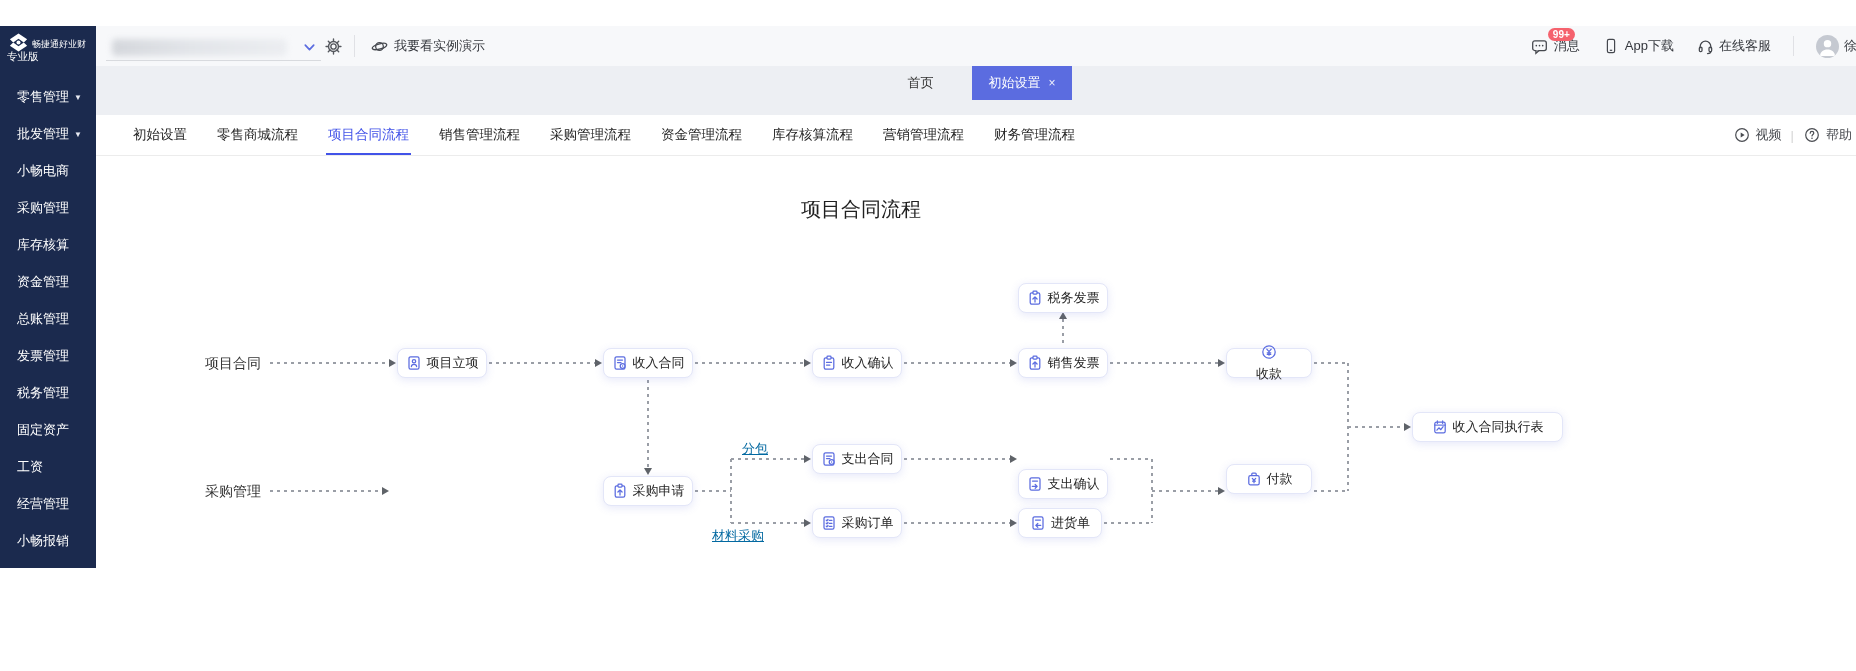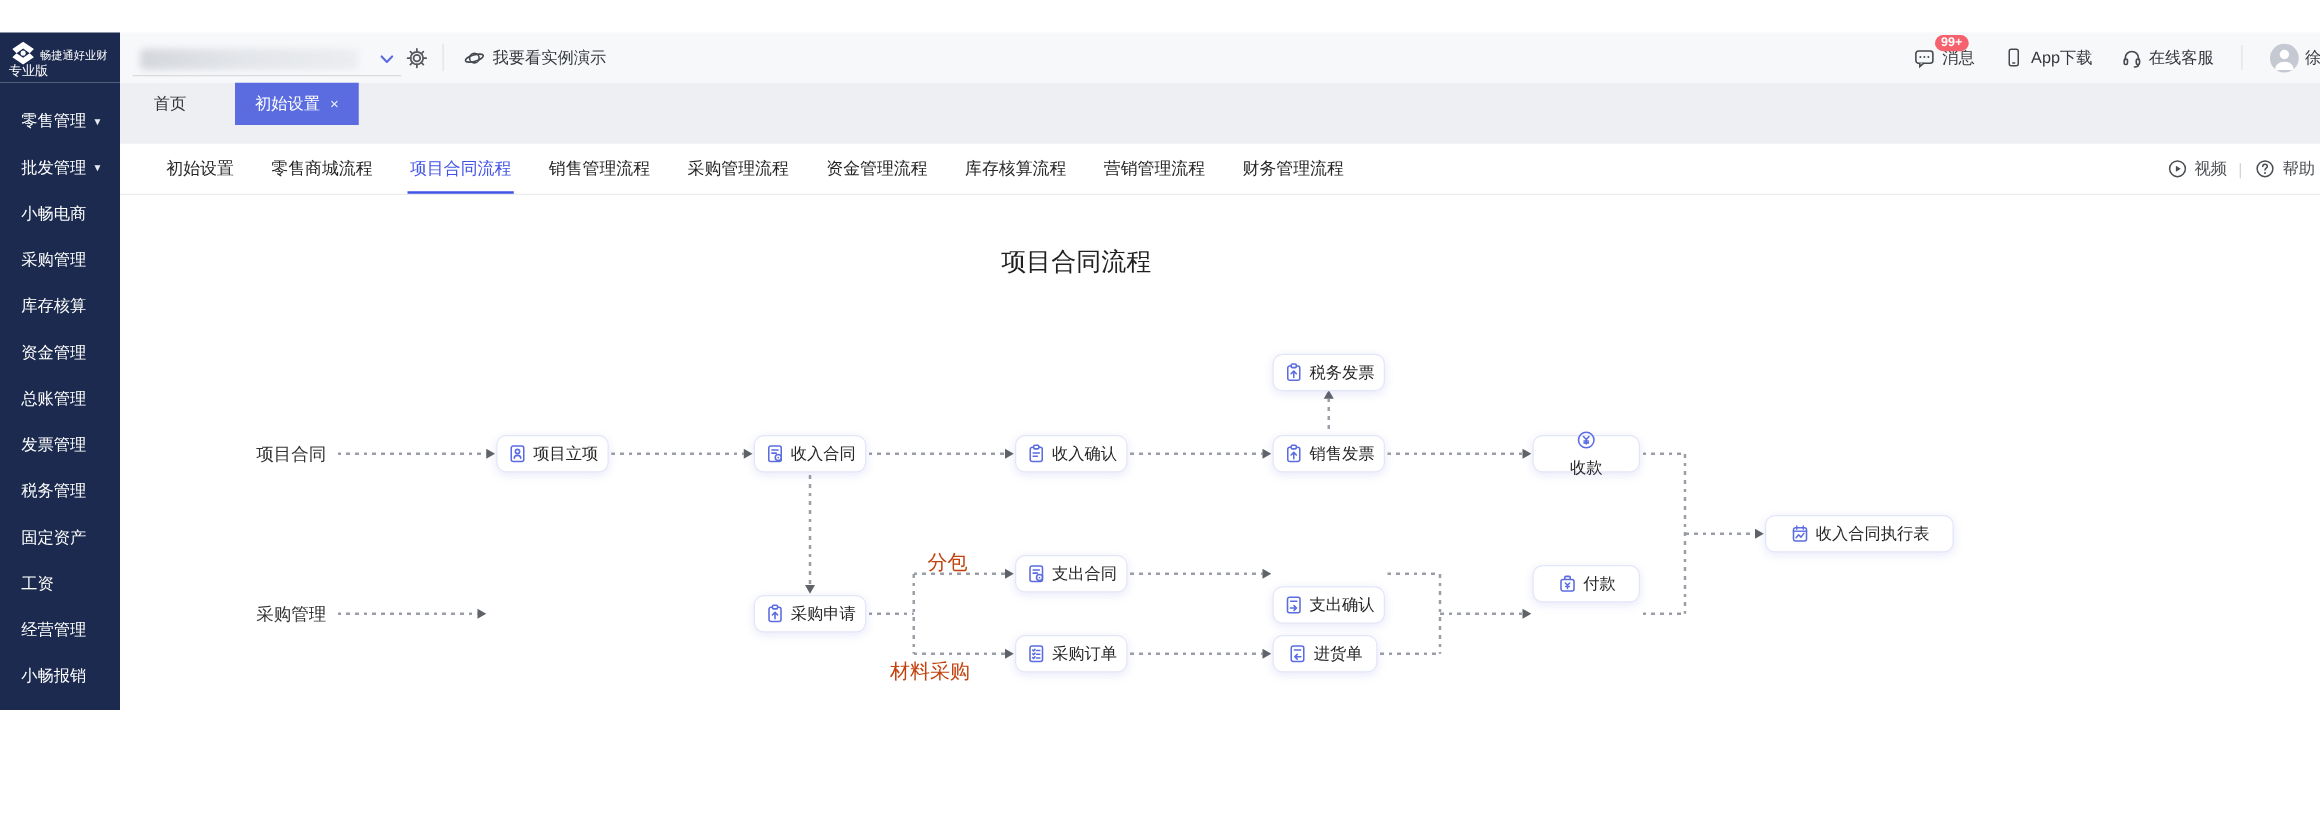--- a/index.html
+++ b/index.html
@@ -28,21 +28,21 @@
              font-size:13px;color:#34373d;cursor:pointer;}
   #tb-right{position:absolute;right:-14px;top:0;height:40px;display:flex;align-items:center;gap:22px;
             font-size:13px;color:#34373d;}
   .tb-item{display:flex;align-items:center;gap:5px;cursor:pointer;position:relative;}
   .badge{position:absolute;top:-9px;left:17px;background:#f5626d;color:#fff;font-size:10px;line-height:13px;
          padding:0 5px;border-radius:8px;font-weight:bold;}
   .tb-vdiv{width:1px;height:20px;background:#e0e1e5;}
   .avatar{width:23px;height:23px;border-radius:50%;background:#c5c9d1;display:flex;align-items:center;justify-content:center;overflow:hidden;}
   
   #tabstrip{left:96px;top:66px;right:0;height:49px;background:#edeff3;z-index:3;}
-  #tabs{display:flex;height:34px;align-items:stretch;}
+  #tabs{display:flex;height:34px;align-items:stretch;justify-content:center;}
   .tab{display:flex;align-items:center;padding:0 13px;margin-left:14px;font-size:13px;color:#333;cursor:pointer;}
   .tab.active{background:#5b6ce0;color:#fff;margin-left:26px;padding:0 16px;gap:8px;}
   .tab .close{font-size:12px;opacity:.9;}
   
   #content{left:96px;top:115px;right:0;bottom:0;background:#fff;z-index:2;}
   #navrow{position:absolute;left:0;top:0;right:0;height:40px;border-bottom:1px solid #ececec;
           display:flex;align-items:center;padding-left:37px;gap:30px;}
   .nav-item{font-size:13.5px;color:#262626;cursor:pointer;position:relative;height:40px;line-height:40px;white-space:nowrap;}
   .nav-item.active{color:#4253e8;}
   .nav-item.active::after{content:"";position:absolute;left:-2px;right:-2px;bottom:0;height:2px;background:#4253e8;}
@@ -50,21 +50,21 @@
              font-size:13px;color:#4a4d52;}
   #nav-right .sep{color:#d4d4d4;margin:0 4px;}
   #page-title{position:absolute;left:96px;top:196px;width:1530px;text-align:center;font-size:20px;color:#1f1f1f;z-index:2;}
   
   #flow{left:0;top:0;width:1856px;height:671px;z-index:2;pointer-events:none;}
   .node{position:absolute;height:30px;box-sizing:border-box;background:#fff;border:1px solid #e3e6f8;border-radius:8px;
         box-shadow:0 2px 8px rgba(100,115,220,.16);display:flex;align-items:center;justify-content:center;gap:5px;
         font-size:13px;color:#262626;pointer-events:auto;cursor:pointer;white-space:nowrap;}
   .node svg{flex:0 0 auto;}
   .lane-label{position:absolute;font-size:14px;color:#333;white-space:nowrap;}
-  .edge-label{position:absolute;font-size:16px;color:#c2410c;white-space:nowrap;}
+  .edge-label{position:absolute;font-size:13px;color:#0369a1;white-space:nowrap;text-decoration:underline;}
   .hline{position:absolute;height:2px;background-image:repeating-linear-gradient(90deg,#9a9ea6 0 3px,transparent 3px 7px);}
   .vline{position:absolute;width:2px;background-image:repeating-linear-gradient(180deg,#9a9ea6 0 3px,transparent 3px 7px);}
   .arr{position:absolute;width:0;height:0;}
   .arr.right{border-left:7px solid #5f6368;border-top:4px solid transparent;border-bottom:4px solid transparent;}
   .arr.up{border-bottom:7px solid #5f6368;border-left:4px solid transparent;border-right:4px solid transparent;}
   .arr.down{border-top:7px solid #5f6368;border-left:4px solid transparent;border-right:4px solid transparent;}
 </style>
 </head>
 <body>
 
@@ -356,21 +356,21 @@
     </div>
     <div class="node" style="left: 1018px; top: 508px; width: 84px;">
       <span style="display: inline-flex;">
         <svg width="16" height="16" viewBox="0 0 16 16" fill="none" stroke="#5b6ce0" stroke-width="1.25" stroke-linecap="round" stroke-linejoin="round">
           <rect x="3" y="1.8" width="10" height="12.4" rx="1.6"></rect>
           <path d="M5.5 5h5M10.7 10.4H6.1M7.8 8.5l-2 1.9 2 1.9"></path>
         </svg>
       </span>
       <span>进货单</span>
     </div>
-    <div class="node" style="left: 1226px; top: 452px; width: 86px;">
+    <div class="node" style="left: 1226px; top: 464px; width: 86px;">
       <span style="display: inline-flex;">
         <svg width="16" height="16" viewBox="0 0 16 16" fill="none" stroke="#5b6ce0" stroke-width="1.25" stroke-linecap="round" stroke-linejoin="round">
           <rect x="2.8" y="4.6" width="10.4" height="9.2" rx="1.6"></rect>
           <path d="M5.8 4.4V3a.9.9 0 0 1 .9-.9h2.6a.9.9 0 0 1 .9.9v1.4"></path>
           <path d="M6.3 7.4 8 9.2l1.7-1.8M8 9.2v2.6M6.6 10.2h2.8"></path>
         </svg>
       </span>
       <span>付款</span>
     </div>
     <div class="node" style="left: 1412px; top: 412px; width: 151px;">

